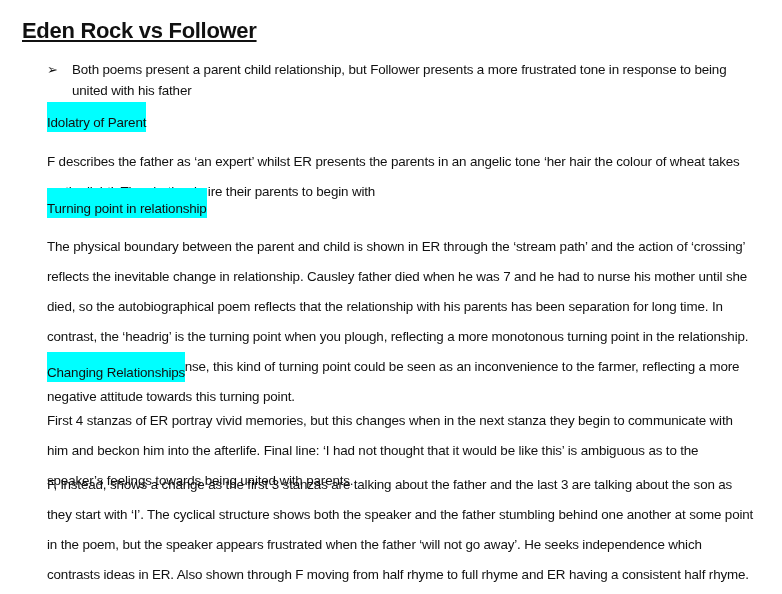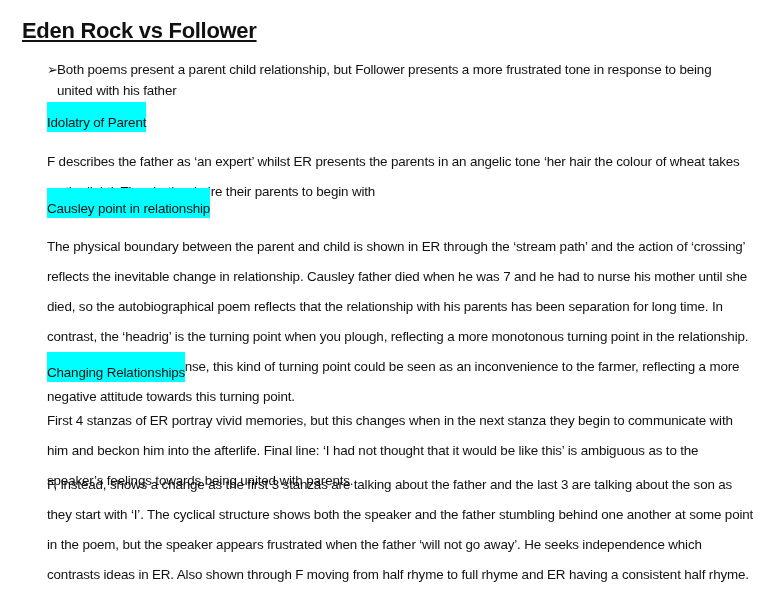--- a/index.html
+++ b/index.html
@@ -45,21 +45,21 @@
       letter-spacing: -0.15px;
     }
     .bullet .arrow {
       position: absolute;
       left: 0;
       top: 0;
       font-size: 13px;
     }
     .bullet .btext {
       display: block;
-      margin-left: 10px;
+      margin-left: 25px;
     }
     .heading {
       position: absolute;
       left: 47px;
       font-size: 13.4px;
       line-height: 19px;
       letter-spacing: -0.15px;
       white-space: nowrap;
     }
     .heading .hl {
@@ -88,21 +88,21 @@
     <span class="btext">Both poems present a parent child relationship, but Follower presents a more frustrated tone in response to being united with his father</span>
   </div>
 
   <div class="heading" style="top:113px;">
     <span class="hl">Idolatry of Parent</span>
   </div>
 
   <p class="para" style="top:147px;">F describes the father as ‘an expert’ whilst ER presents the parents in an angelic tone ‘her hair the colour of wheat takes on the light’. They both admire their parents to begin with</p>
 
   <div class="heading" style="top:199px;">
-    <span class="hl">Causley point in relationship</span>
+    <span class="hl">Turning point in relationship</span>
   </div>
 
   <p class="para" style="top:232px;">The physical boundary between the parent and child is shown in ER through the ‘stream path’ and the action of ‘crossing’ reflects the inevitable change in relationship. Causley father died when he was 7 and he had to nurse his mother until she died, so the autobiographical poem reflects that the relationship with his parents has been separation for long time. In contrast, the ‘headrig’ is the turning point when you plough, reflecting a more monotonous turning point in the relationship. In this more practical sense, this kind of turning point could be seen as an inconvenience to the farmer, reflecting a more negative attitude towards this turning point.</p>
 
   <div class="heading" style="top:363px;">
     <span class="hl">Changing Relationships</span>
   </div>
 
   <p class="para" style="top:406px;">First 4 stanzas of ER portray vivid memories, but this changes when in the next stanza they begin to communicate with him and beckon him into the afterlife. Final line: ‘I had not thought that it would be like this’ is ambiguous as to the speaker’s feelings towards being united with parents.</p>
 

